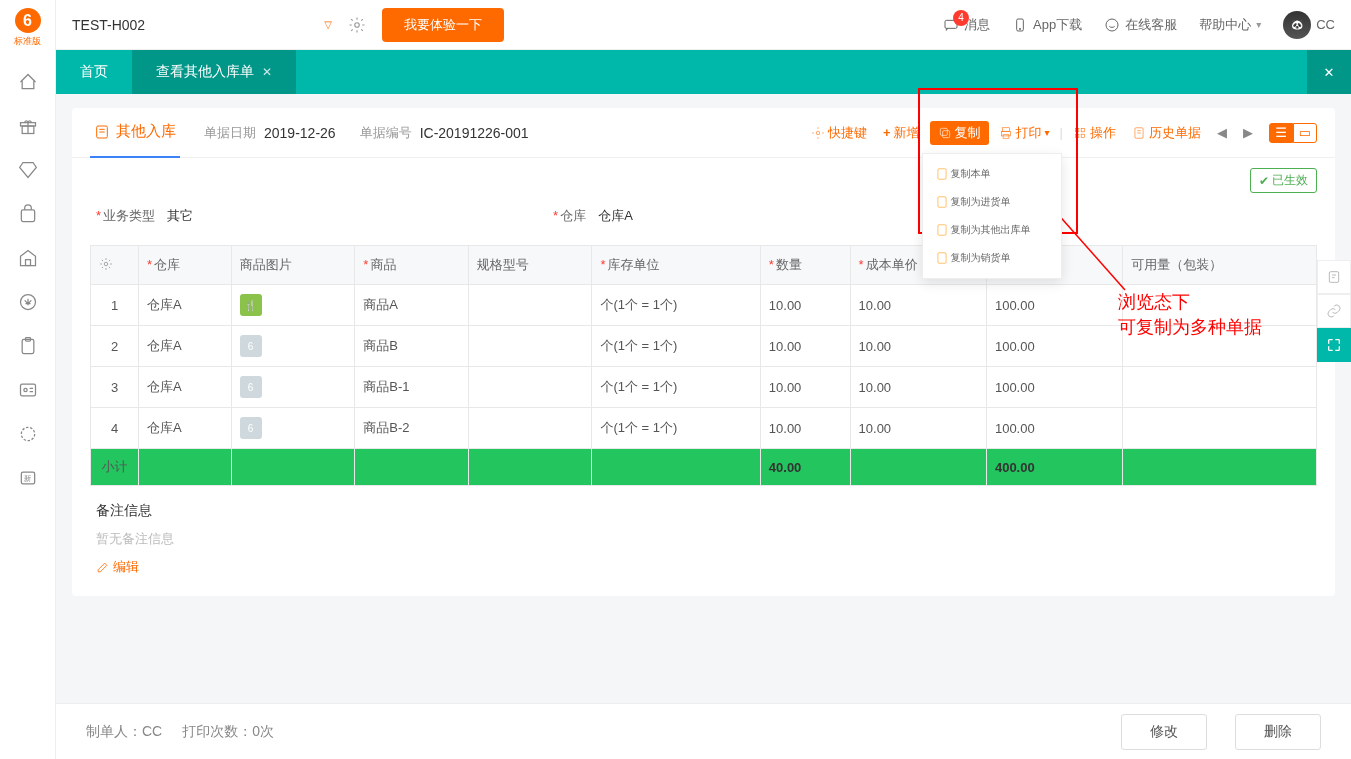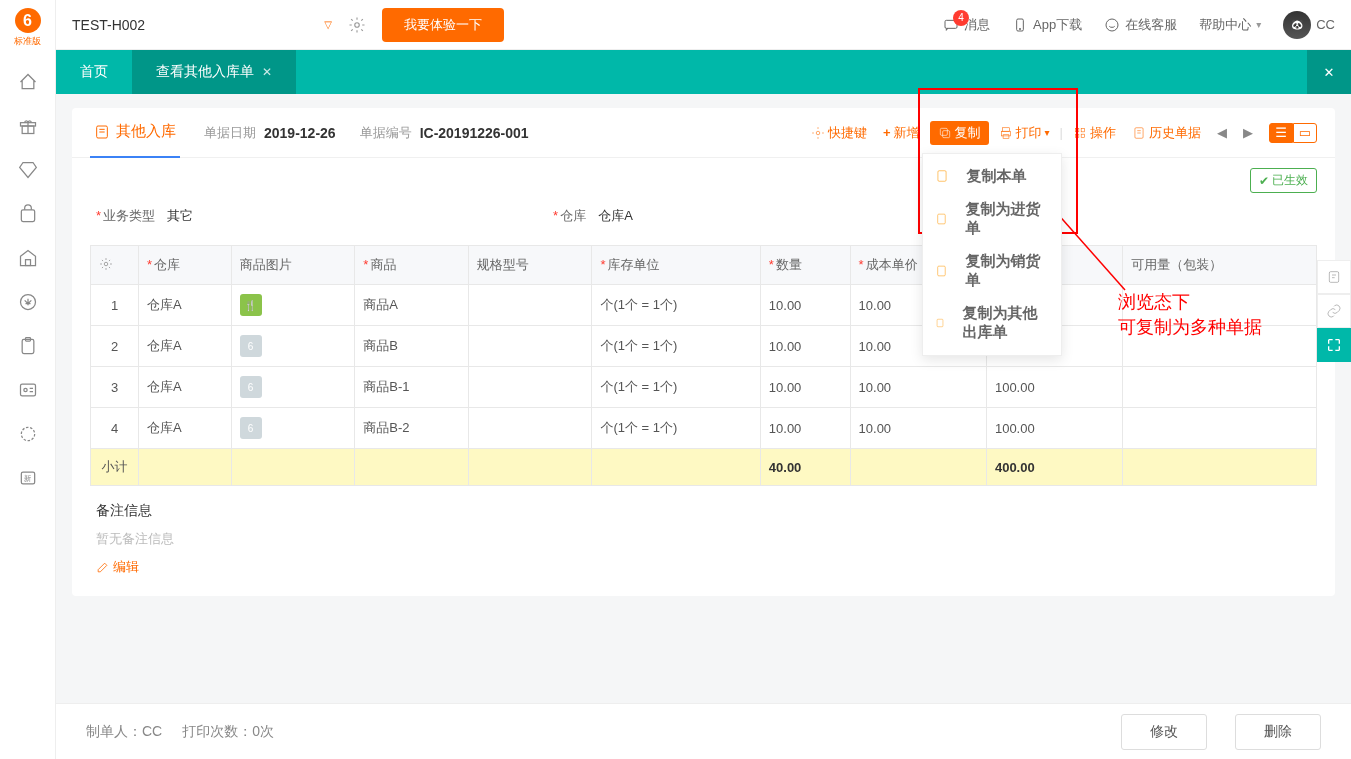--- a/index.html
+++ b/index.html
@@ -37,55 +37,55 @@
 .tab-close { font-size: 12px; opacity:0.8; }
 .tabs-close-all { margin-left: auto; width: 44px; display: flex; align-items: center; justify-content: center; color: #fff; cursor: pointer; background: #009688; }
 
 
 .doc-area { flex: 1; padding: 0 16px 16px 16px; background: #f5f6f7; overflow:auto; }
 .doc-card { background: #fff; border-radius: 4px; margin-top: 14px; padding-bottom: 20px; position: relative;}
 .doc-head { height: 50px; display: flex; align-items: center; padding: 0 18px; border-bottom: 1px solid #f0f0f0; }
 .doc-title { display: flex; align-items: center; gap: 6px; color: #ff6a00; font-size: 15px; border-bottom: 2px solid #3b82f6; height: 50px; padding: 0 4px;}
 .doc-title svg{width:16px;height:16px;stroke:#ff6a00;fill:none;stroke-width:1.5;}
 .doc-meta { margin-left: 24px; color: #999; font-size: 13px; display:flex; gap:8px; align-items:center;}
-.doc-meta strong { color: #333; font-weight: bold; font-size:14px;}
+.doc-meta strong { color: #333; font-weight: normal; font-size:14px;}
 .doc-actions { margin-left: auto; display: flex; align-items: center; gap: 4px; }
 .act { display: flex; align-items: center; gap: 3px; color: #ff6a00; font-size: 13px; padding: 4px 6px; cursor: pointer; border-radius:3px; position: relative; justify-content: flex-end;}
 .act.gray{color:#888;}
 .act svg{width:14px;height:14px;}
 .act.fill-btn { background: #ff6a00; color: #fff; padding:3px 8px; }
 .view-toggle { display:flex; margin-left:6px;}
 .vt-btn { width:24px; height:20px; display:flex; align-items:center; justify-content:center; border:1px solid #ff6a00; cursor:pointer;}
 .vt-btn.active{background:#ff6a00; color:#fff;}
 .vt-btn:not(.active){color:#ff6a00;}
 .vt-btn:first-child{border-radius:3px 0 0 3px;}
 .vt-btn:last-child{border-radius:0 3px 3px 0;}
 
 
 .copy-dropdown { position: absolute; top: 32px; left: -8px; background: #fff; border: 1px solid #eee; box-shadow: 0 4px 12px rgba(0,0,0,0.1); padding: 6px 0; width: 140px; z-index:10;}
-.dd-item { padding: 7px 12px; display: flex; align-items: center; gap: 18px; color: #666; font-size: 15px; cursor: pointer; font-weight: bold;}
+.dd-item { padding: 7px 12px; display: flex; align-items: center; gap: 2px; color: #666; font-size: 10px; cursor: pointer;}
 .dd-item svg{width:14px;height:14px;}
 
 
 .status-row{display:flex; justify-content:flex-end; padding:10px 18px 0;}
 .status-badge { border:1px solid #4caf50; color:#4caf50; border-radius:3px; padding:3px 8px; font-size:12px; display:flex; align-items:center; gap:3px;}
 
 
 .form-row { display: flex; padding: 14px 24px 20px; gap: 80px; }
 .form-item { display: flex; align-items: center; gap: 12px; font-size: 13px;}
 .req { color: #ff3b30; margin-right: 2px; }
 .form-item .lbl{color:#666;}
 .form-item .val{color:#333;}
 
 
 .tbl { width: calc(100% - 36px); margin: 0 18px; border-collapse: collapse; font-size: 13px; }
 .tbl th { background: #f7f8fa; border: 1px solid #e8e8e8; padding: 10px 8px; text-align: left; font-weight: normal; color: #666; }
 .tbl td { border: 1px solid #e8e8e8; padding: 9px 8px; color: #555; }
 .tbl .idx{text-align:center; width:48px;}
-.tbl .subtotal td{background:#fef9c3;}
+.tbl .subtotal td{background:#22c55e;}
 .tbl .subtotal .val{font-weight:bold; color:#333;}
 .gear-cell{width:48px; text-align:center;}
 .gear-cell svg{width:14px;height:14px;stroke:#999;fill:none;stroke-width:1.5;}
 .prod-img{width:22px;height:22px;background:#8bc34a;border-radius:3px;display:inline-flex;align-items:center;justify-content:center;color:#fff;font-size:10px;}
 .prod-img.gray{background:#cfd8dc;}
 
 
 .remarks { padding: 16px 24px 0; }
 .remarks h4{font-size:14px; font-weight:normal; color:#333; margin-bottom:10px;}
 .remarks .empty{color:#bbb; font-size:13px; margin-bottom:10px;}
@@ -285,27 +285,27 @@
                 <div class="dd-item">
                     <svg viewBox="0 0 24 24" stroke="#ff9800" fill="none">
                       <rect x="5" y="3" width="14" height="18" rx="2"></rect>
                     </svg>
                     <span>复制为进货单</span>
                   </div>
                 <div class="dd-item">
                     <svg viewBox="0 0 24 24" stroke="#ff9800" fill="none">
                       <rect x="5" y="3" width="14" height="18" rx="2"></rect>
                     </svg>
-                    <span>复制为销货单</span>
+                    <span>复制为其他出库单</span>
                   </div>
                 <div class="dd-item">
                     <svg viewBox="0 0 24 24" stroke="#ff9800" fill="none">
                       <rect x="5" y="3" width="14" height="18" rx="2"></rect>
                     </svg>
-                    <span>复制为其他出库单</span>
+                    <span>复制为销货单</span>
                   </div>
               </div>
             </div>
             <div class="act">
                 <svg viewBox="0 0 24 24" stroke="#ff6a00" fill="none">
                   <rect x="6" y="3" width="12" height="6"></rect>
                   <rect x="4" y="9" width="16" height="8"></rect>
                   <rect x="7" y="15" width="10" height="6"></rect>
                 </svg>
                 <span>打印</span>

